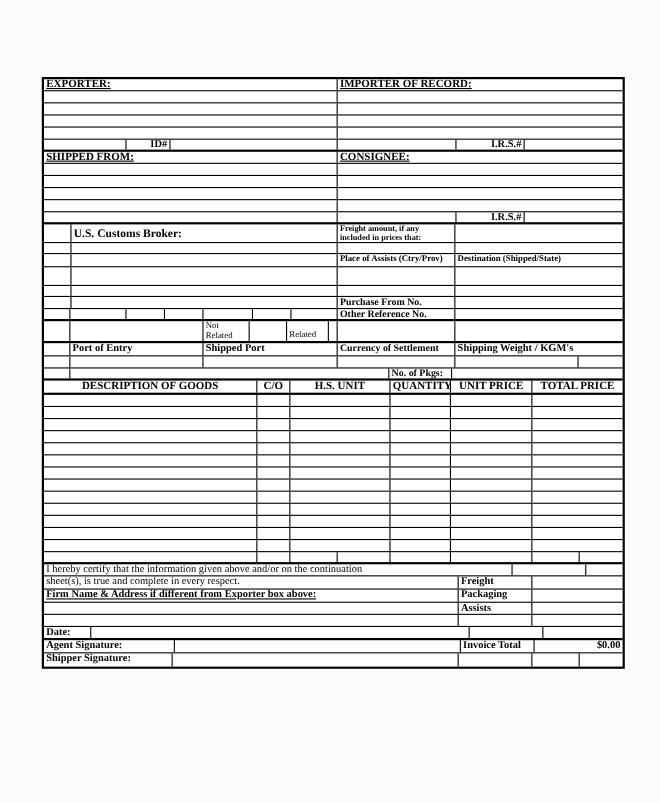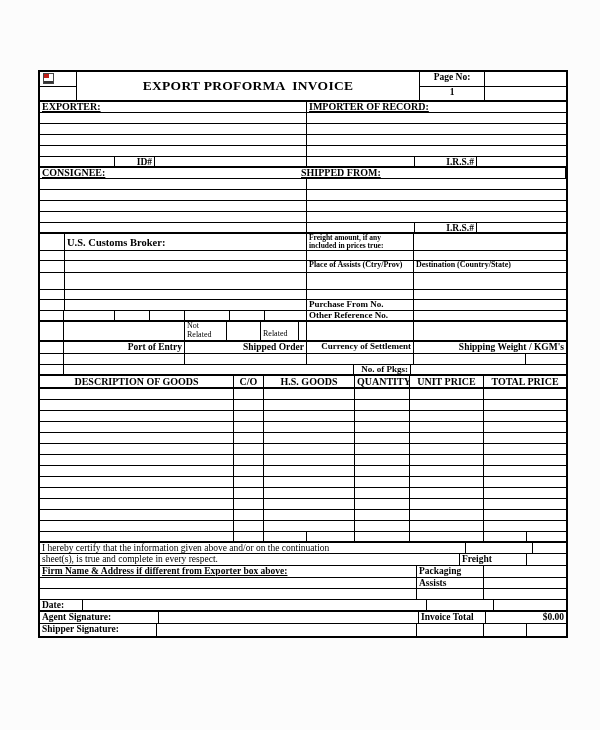--- a/index.html
+++ b/index.html
@@ -21,21 +21,21 @@
     padding:0 2px; font-size:9.5px; line-height:1.08;
   }
   .c.last, .fx { flex:1; border-right:none; }
   .col { display:flex; flex-direction:column; border-right:1px solid #000; box-sizing:border-box; }
   .col .sub { box-sizing:border-box; overflow:hidden; padding:0 2px; }
   .col .sub.bb { border-bottom:1px solid #000; }
   .h10{height:10px}.h11{height:11px}.h12{height:12px}.h13{height:13px}
   .h16{height:16px}.h17{height:17px}.h20{height:20px}.h30{height:30px}
   .b { font-weight:bold; }
   .u { text-decoration:underline; }
-  .ctr { text-align:right; }
+  .ctr { text-align:left; }
   .rt { text-align:right; }
   .hdr { font-weight:bold; font-size:10px; text-decoration:underline; }
   .sm { font-weight:bold; font-size:8px; line-height:1.05; }
   .xs { font-weight:bold; font-size:7.5px; line-height:1.1; }
   .th { font-weight:bold; font-size:10px; text-align:center; padding-top:1px; }
   .plain { font-weight:normal; font-size:9.5px; }
   .title-cell {
     display:flex; align-items:center; justify-content:center;
     font-weight:bold; font-size:13.5px; white-space:pre; letter-spacing:0.3px;
     box-sizing:border-box; border-right:1px solid #000; overflow:hidden;
@@ -46,40 +46,20 @@
     border:1px solid #444; background:#fff; box-sizing:border-box;
   }
   .icon-img .red { position:absolute; left:0; top:0; width:5px; height:4px; background:#c0201a; }
   .icon-img .dark { position:absolute; left:0; bottom:0; width:9px; height:2px; background:#333; }
 </style>
 </head>
 <body>
 
 <div class="form">
 
-  <div class="row bb2 h30">
-    <div class="col" style="width:37px">
-      <div class="sub bb h16">
-        <div class="icon-img">
-            <div class="red"></div>
-            <div class="dark"></div>
-          </div>
-      </div>
-      <div class="sub h14" style="height:13px"></div>
-    </div>
-    <div class="title-cell" style="width:343px">EXPORT PROFORMA  INVOICE</div>
-    <div class="col" style="width:65px">
-      <div class="sub bb h16 pageno">Page No:</div>
-      <div class="sub pageno" style="height:13px">1</div>
-    </div>
-    <div class="col fx" style="border-right:none">
-      <div class="sub bb h16"></div>
-      <div class="sub" style="height:13px"></div>
-    </div>
-  </div>
 
   <div class="row h11">
     <div class="c hdr" style="width:267px">EXPORTER:</div>
     <div class="c hdr last">IMPORTER OF RECORD:</div>
   </div>
   <div class="row h11">
     <div class="c" style="width:267px"></div>
     <div class="c last"></div>
   </div>
   <div class="row h11">
@@ -97,22 +77,22 @@
   <div class="row h11 bb2">
     <div class="c" style="width:75px"></div>
     <div class="c b rt" style="width:40px">ID#</div>
     <div class="c" style="width:152px"></div>
     <div class="c" style="width:108px"></div>
     <div class="c b rt" style="width:62px">I.R.S.#</div>
     <div class="c last"></div>
   </div>
 
   <div class="row h11">
+    <div class="c hdr" style="width:267px">SHIPPED FROM:</div>
     <div class="c hdr last">CONSIGNEE:</div>
-    <div class="c hdr" style="width:267px">SHIPPED FROM:</div>
   </div>
   <div class="row h11">
     <div class="c" style="width:267px"></div>
     <div class="c last"></div>
   </div>
   <div class="row h11">
     <div class="c" style="width:267px"></div>
     <div class="c last"></div>
   </div>
   <div class="row h11">
@@ -128,35 +108,35 @@
     <div class="c" style="width:108px"></div>
     <div class="c b rt" style="width:62px">I.R.S.#</div>
     <div class="c last"></div>
   </div>
 
   <div class="row h17">
     <div class="c" style="width:25px"></div>
     <div class="c b" style="width:242px; font-size:10.5px; padding-top:3px">U.S. Customs Broker:</div>
     <div class="c xs" style="width:107px">
       <span>Freight amount, if any</span><br>
-      <span>included in prices true:</span>
+      <span>included in prices that:</span>
     </div>
     <div class="c last"></div>
   </div>
   <div class="row h10">
     <div class="c" style="width:25px"></div>
     <div class="c" style="width:242px"></div>
     <div class="c" style="width:107px"></div>
     <div class="c last"></div>
   </div>
   <div class="row h12">
     <div class="c" style="width:25px"></div>
     <div class="c" style="width:242px"></div>
     <div class="c sm" style="width:107px">Place of Assists (Ctry/Prov)</div>
-    <div class="c sm last">Destination (Country/State)</div>
+    <div class="c sm last">Destination (Shipped/State)</div>
   </div>
   <div class="row h17">
     <div class="c" style="width:25px"></div>
     <div class="c" style="width:242px"></div>
     <div class="c" style="width:107px"></div>
     <div class="c last"></div>
   </div>
   <div class="row h10">
     <div class="c" style="width:25px"></div>
     <div class="c" style="width:242px"></div>
@@ -187,21 +167,21 @@
     <div class="c" style="width:42px; font-weight:normal; font-size:8px">Not Related</div>
     <div class="c" style="width:34px"></div>
     <div class="c" style="width:38px; font-weight:normal; font-size:8px; padding-top:8px">Related</div>
     <div class="c" style="width:8px; padding:0"></div>
     <div class="c" style="width:107px"></div>
     <div class="c last"></div>
   </div>
   <div class="row h12">
     <div class="c" style="width:24px"></div>
     <div class="c b ctr" style="width:121px">Port of Entry</div>
-    <div class="c b ctr" style="width:122px">Shipped Order</div>
+    <div class="c b ctr" style="width:122px">Shipped Port</div>
     <div class="c b ctr" style="width:107px; font-size:9px">Currency of Settlement</div>
     <div class="c b ctr last">Shipping Weight / KGM's</div>
   </div>
   <div class="row h11">
     <div class="c" style="width:24px"></div>
     <div class="c" style="width:121px"></div>
     <div class="c" style="width:122px"></div>
     <div class="c" style="width:107px"></div>
     <div class="c" style="width:112px"></div>
     <div class="c last"></div>
@@ -209,21 +189,21 @@
   <div class="row h11 bb2">
     <div class="c" style="width:24px"></div>
     <div class="c" style="width:290px"></div>
     <div class="c b ctr" style="width:57px; font-size:9px">No. of Pkgs:</div>
     <div class="c last"></div>
   </div>
 
   <div class="row h13 bb2">
     <div class="c th" style="width:194px">DESCRIPTION OF GOODS</div>
     <div class="c th" style="width:30px">C/O</div>
-    <div class="c th" style="width:91px">H.S. GOODS</div>
+    <div class="c th" style="width:91px">H.S. UNIT</div>
     <div class="c th" style="width:55px">QUANTITY</div>
     <div class="c th" style="width:74px">UNIT PRICE</div>
     <div class="c th last">TOTAL PRICE</div>
   </div>
 
   <div>
       <div class="row h11">
         <div class="c" style="width: 194px;"></div>
         <div class="c" style="width: 30px;"></div>
         <div class="c" style="width: 91px;"></div>
@@ -339,21 +319,21 @@
     <div class="c" style="width:43px"></div>
     <div class="c last"></div>
   </div>
 
   <div class="row h11">
     <div class="c plain" style="width:426px">I hereby certify that the information given above and/or on the continuation</div>
     <div class="c" style="width:67px"></div>
     <div class="c last"></div>
   </div>
   <div class="row h12">
-    <div class="c plain" style="width:420px">sheet(s), is true and complete in every respect.</div>
+    <div class="c plain" style="width:377px">sheet(s), is true and complete in every respect.</div>
     <div class="c b" style="width:67px">Freight</div>
     <div class="c last"></div>
   </div>
   <div class="row h12">
     <div class="c b u" style="width:377px">Firm Name &amp; Address if different from Exporter box above:</div>
     <div class="c b" style="width:67px">Packaging</div>
     <div class="c last"></div>
   </div>
   <div class="row h11">
     <div class="c" style="width:377px"></div>

